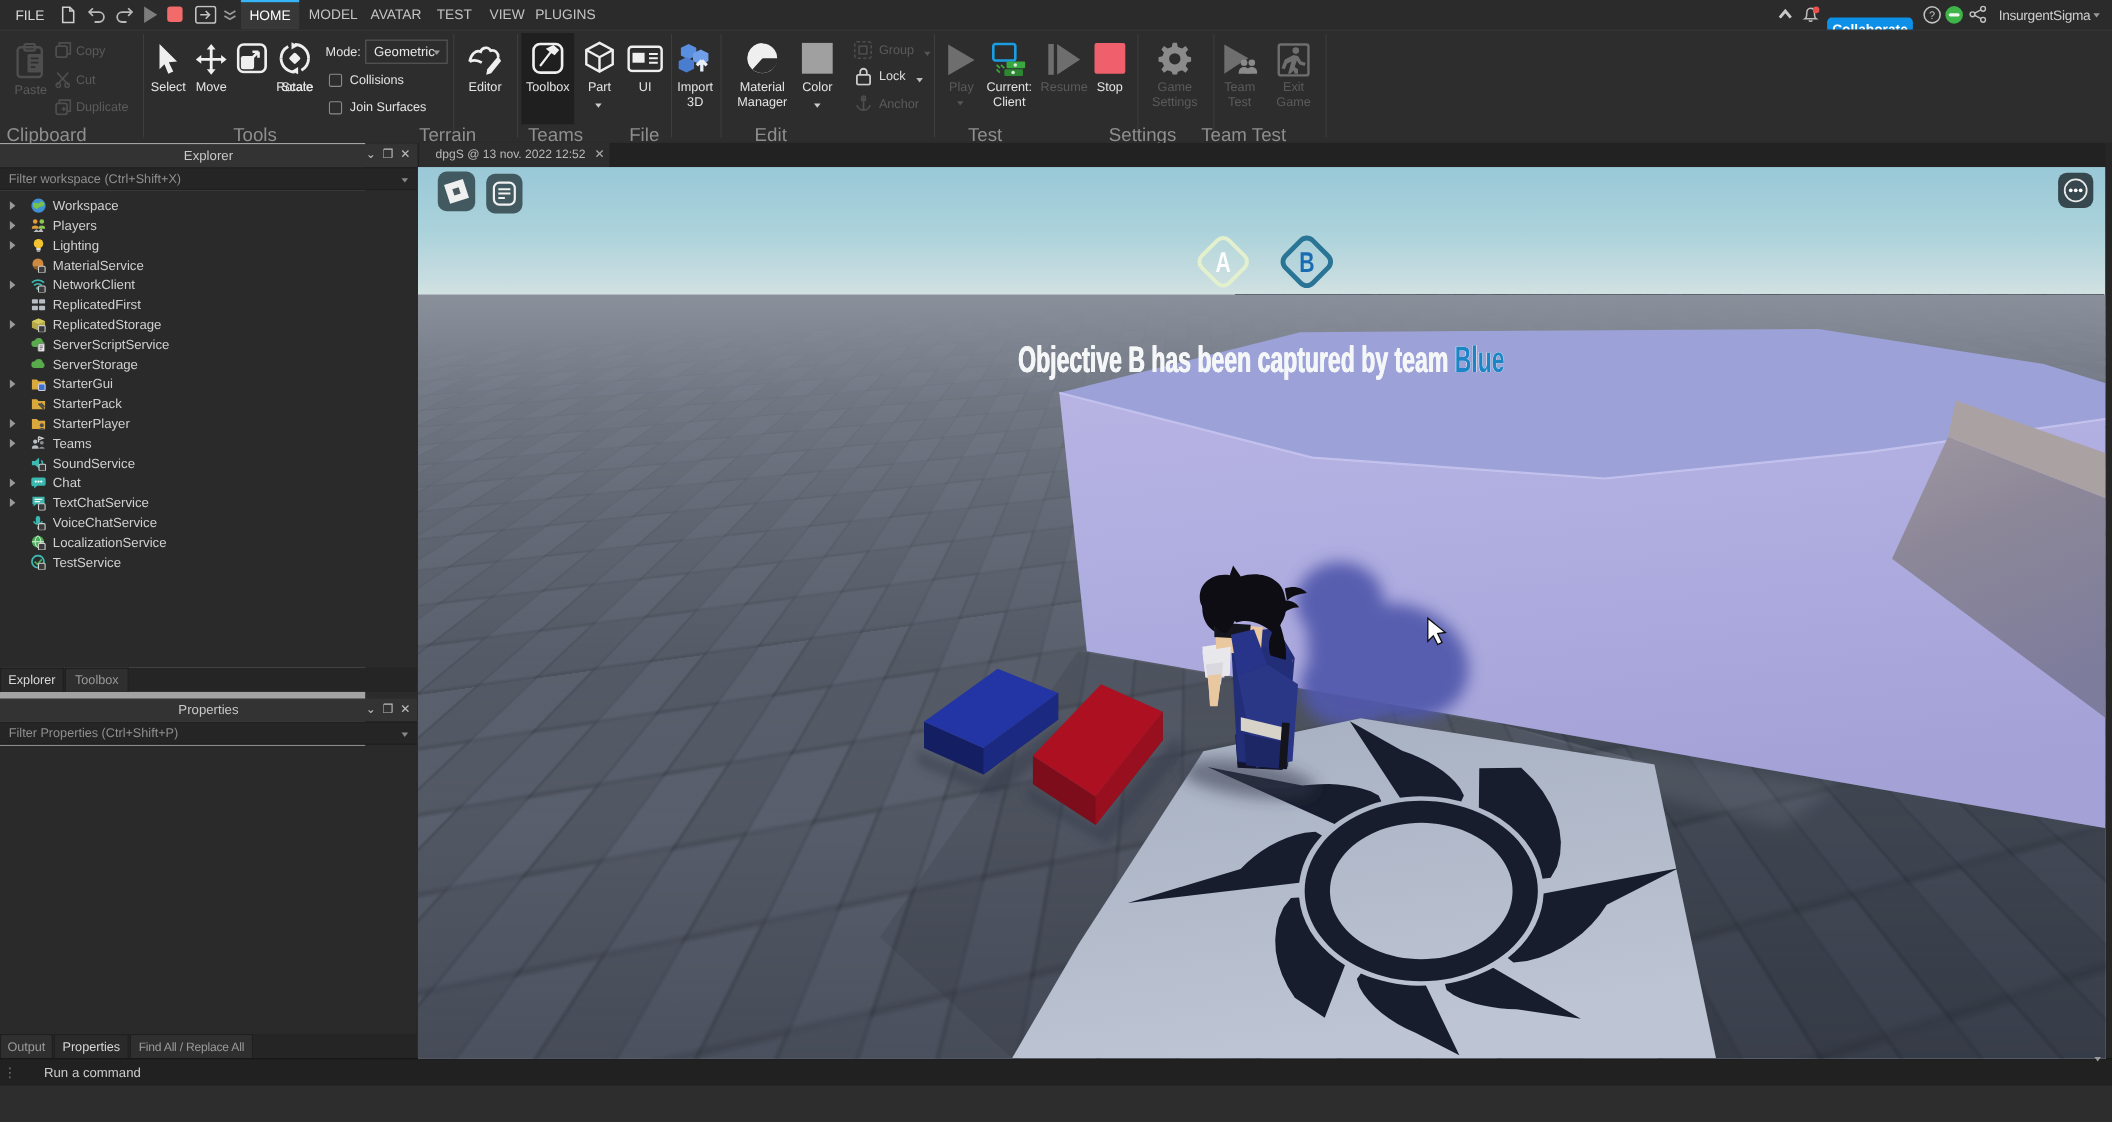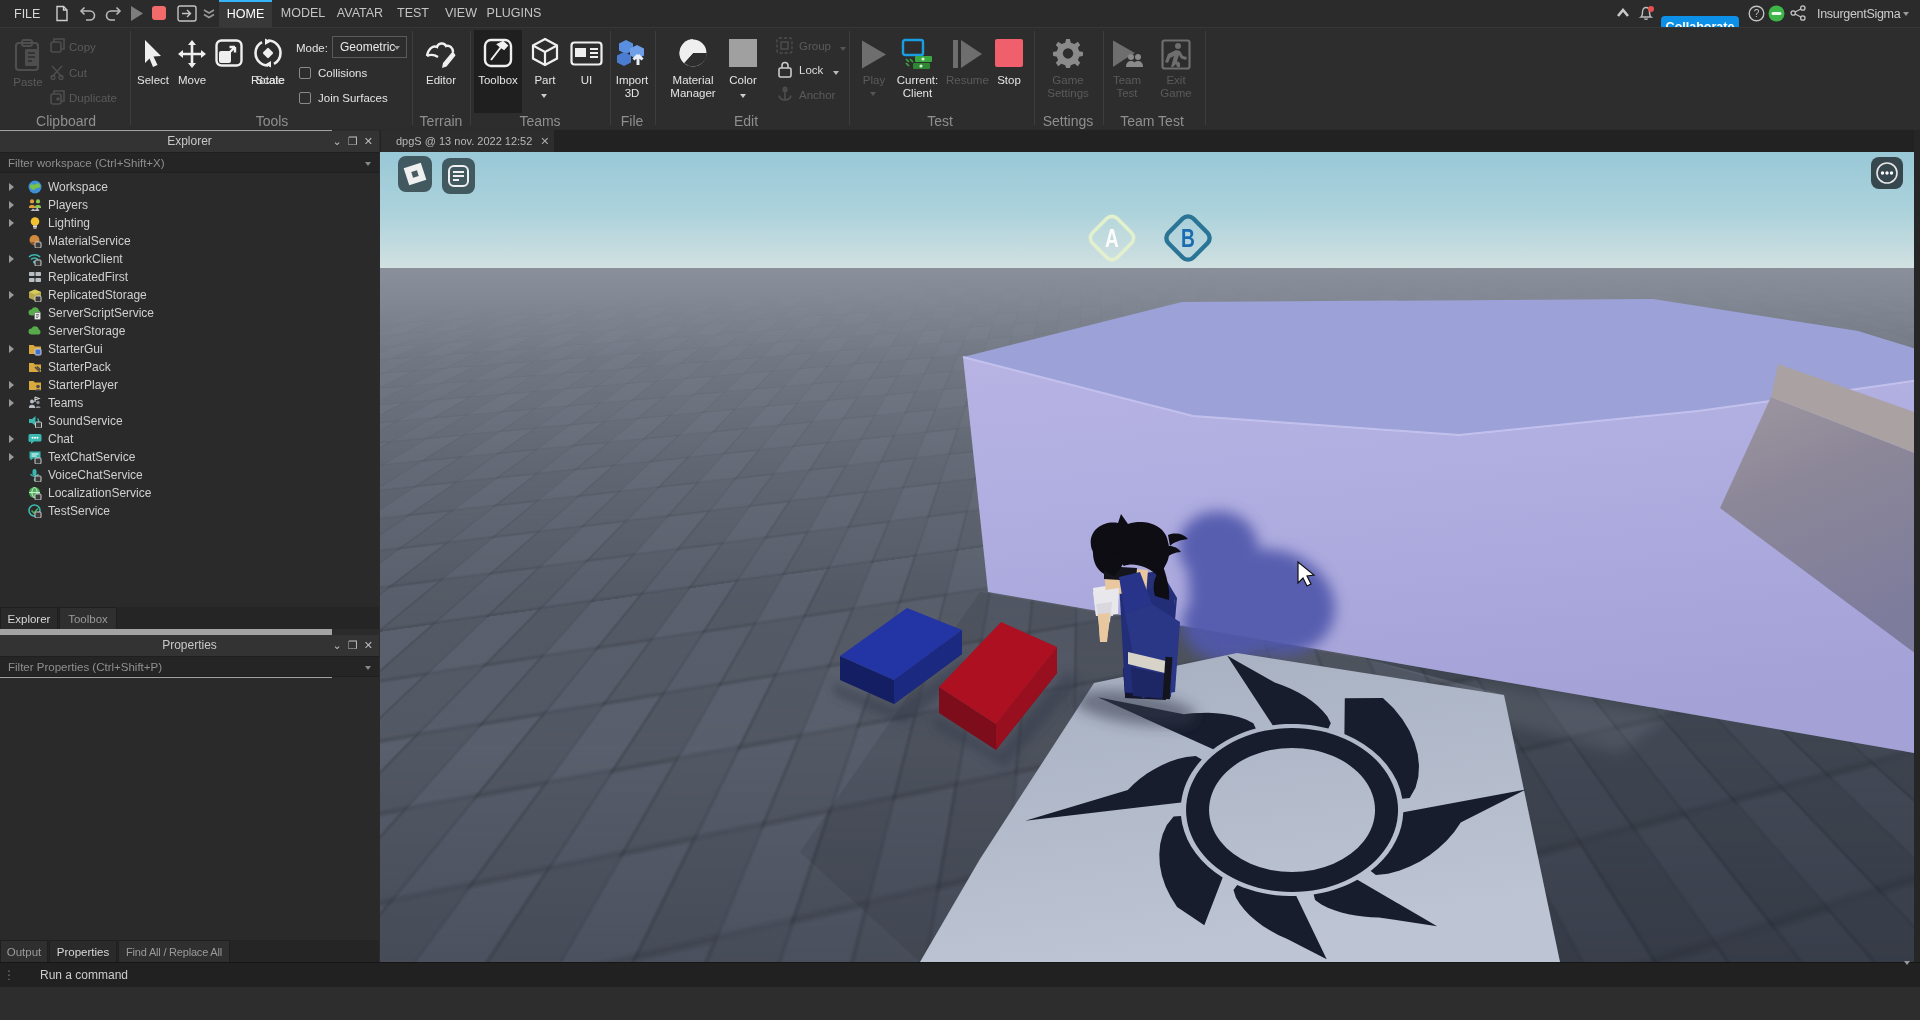--- a/index.html
+++ b/index.html
@@ -1,21 +1,21 @@
 <!DOCTYPE html>
 <html><head><meta charset="utf-8">
 <style>
 html,body{margin:0;padding:0;width:1920px;height:1020px;overflow:hidden;background:#2b2b2b;font-family:"Liberation Sans",sans-serif;}
 *{box-sizing:border-box;}
 #menubar{position:absolute;left:0;top:0;width:1920px;height:27px;background:#2b2b2b;}
 .mtxt{position:absolute;top:7px;font-size:12.5px;color:#d8d8d8;}
 .tab{position:absolute;top:0;height:27px;line-height:27px;font-size:12.5px;color:#c4c4c4;text-align:center;}
 #ribbon{position:absolute;left:0;top:27px;width:1920px;height:102px;background:#2d2d2d;border-top:1px solid #373737;}
 .sep{position:absolute;top:3px;height:94px;width:1px;background:#3d3d3d;}
-.seclab{position:absolute;top:85px;width:120px;text-align:center;font-size:14px;color:#8f8f8f;}
+.seclab{position:absolute;top:85px;width:120px;font-size:17px;color:#8f8f8f;}
 .ritem{position:absolute;text-align:center;font-size:11.5px;}
 .en{color:#e4e4e4;}
 .dis{color:#5b5b5b;}
 .smtxt{position:absolute;font-size:11.5px;}
 #leftcol{position:absolute;left:0;top:130px;width:332px;height:832px;background:#a3a3a3;}
 .phead{position:absolute;left:0;width:379px;height:21px;background:#333333;color:#c8c8c8;font-size:12px;text-align:center;line-height:21px;}
 .pfilter{position:absolute;left:0;width:379px;height:21px;background:#252525;border-top:1px solid #1f1f1f;border-bottom:1px solid #1f1f1f;color:#8f8f8f;font-size:11.5px;line-height:20px;padding-left:8px;}
 .hicons{position:absolute;right:6px;top:0;height:21px;color:#bbb;font-size:11px;line-height:21px;}
 #explorer-tree{position:absolute;left:0;top:43px;width:379px;height:434px;background:#2a2a2a;}
 .trow{position:absolute;left:0;width:379px;height:18px;line-height:18px;color:#d0d0d0;font-size:12px;}
@@ -588,20 +588,21 @@
         </g>
       <g transform="translate(808,86) rotate(45)">
           <rect x="-17.5" y="-17.5" width="35" height="35" rx="7.5" fill="rgba(120,180,210,0.10)" stroke="#2a7495" stroke-width="4.4"></rect>
         </g>
       <g transform="translate(808,86)">
           <text x="0" y="9" text-anchor="middle" font-family="Liberation Sans" font-weight="bold" font-size="26" fill="#1a6cb2" transform="scale(0.74,1)">B</text>
         </g>
 
       <path d="M918 410 L918 431 L923 426 L927 434 L931 432 L927 424 L934 423 Z" fill="#fff" stroke="#111" stroke-width="1.2"></path>
     </svg>
+    <div id="caption"><span class="inner">Objective B has been captured by team <span style="color:#1d84c5;">Blue</span></span></div>
     <div class="vbtn" style="left:18px;top:4px;width:34px;height:36px;">
       <svg width="34" height="36" viewBox="0 0 34 36">
           <g transform="rotate(-18 17 18)">
             <rect x="8" y="9" width="18" height="18" fill="#f0f0f0"></rect>
             <rect x="14" y="15" width="6" height="6" fill="#4a5a5e"></rect>
           </g>
         </svg>
     </div>
     <div class="vbtn" style="left:62px;top:6px;width:33px;height:36px;">
       <svg width="33" height="36" viewBox="0 0 33 36">

